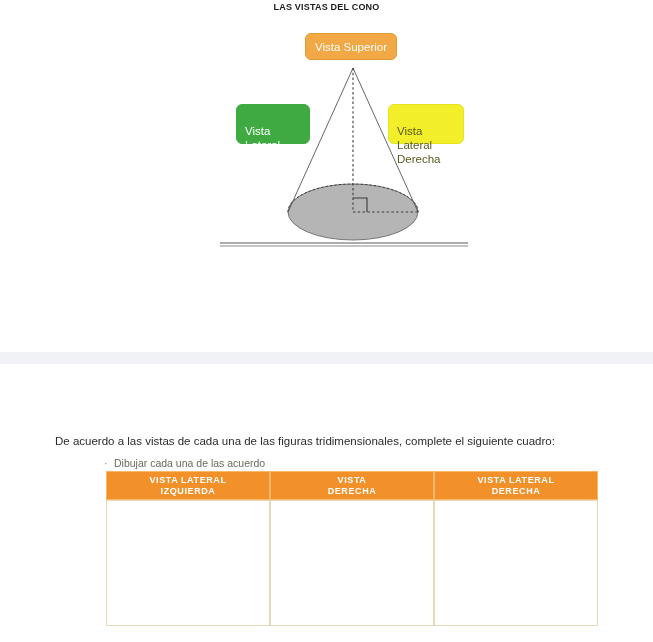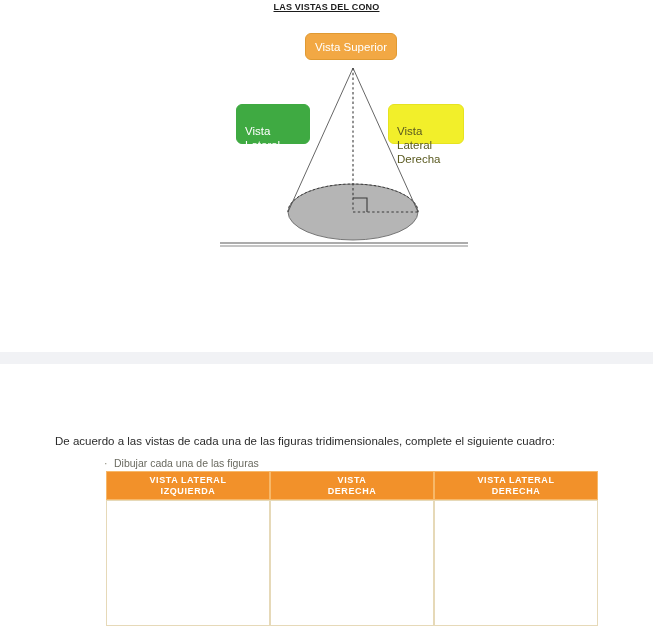--- a/index.html
+++ b/index.html
@@ -46,21 +46,20 @@
   #figure-title {
     position: absolute;
     left: 0;
     top: 2px;
     width: 653px;
     text-align: center;
     font-size: 9px;
     font-weight: bold;
     letter-spacing: 0.2px;
     color: #1b1b1b;
-    text-decoration: underline;
   }
 
   .callout {
     position: absolute;
     border-radius: 6px;
     font-size: 11.5px;
     line-height: 14px;
     padding: 5px 8px;
     box-sizing: border-box;
     white-space: pre-line;
@@ -221,21 +220,21 @@
   </div>
 </div>
 
 <div id="section-separator"></div>
 
 <div id="worksheet-panel">
 
   <div id="worksheet-instruction">De acuerdo a las vistas de cada una de las figuras tridimensionales, complete el siguiente cuadro:</div>
 
   <div id="worksheet-bullet">
-    <span class="bullet-dot">·</span><span>Dibujar cada una de las figuras</span>
+    <span class="bullet-dot">·</span><span>Dibujar cada una de las acuerdo</span>
   </div>
 
   <table id="views-table">
     <thead>
       <tr>
         <th>VISTA LATERAL
 IZQUIERDA</th>
         <th>VISTA
 DERECHA</th>
         <th>VISTA LATERAL

